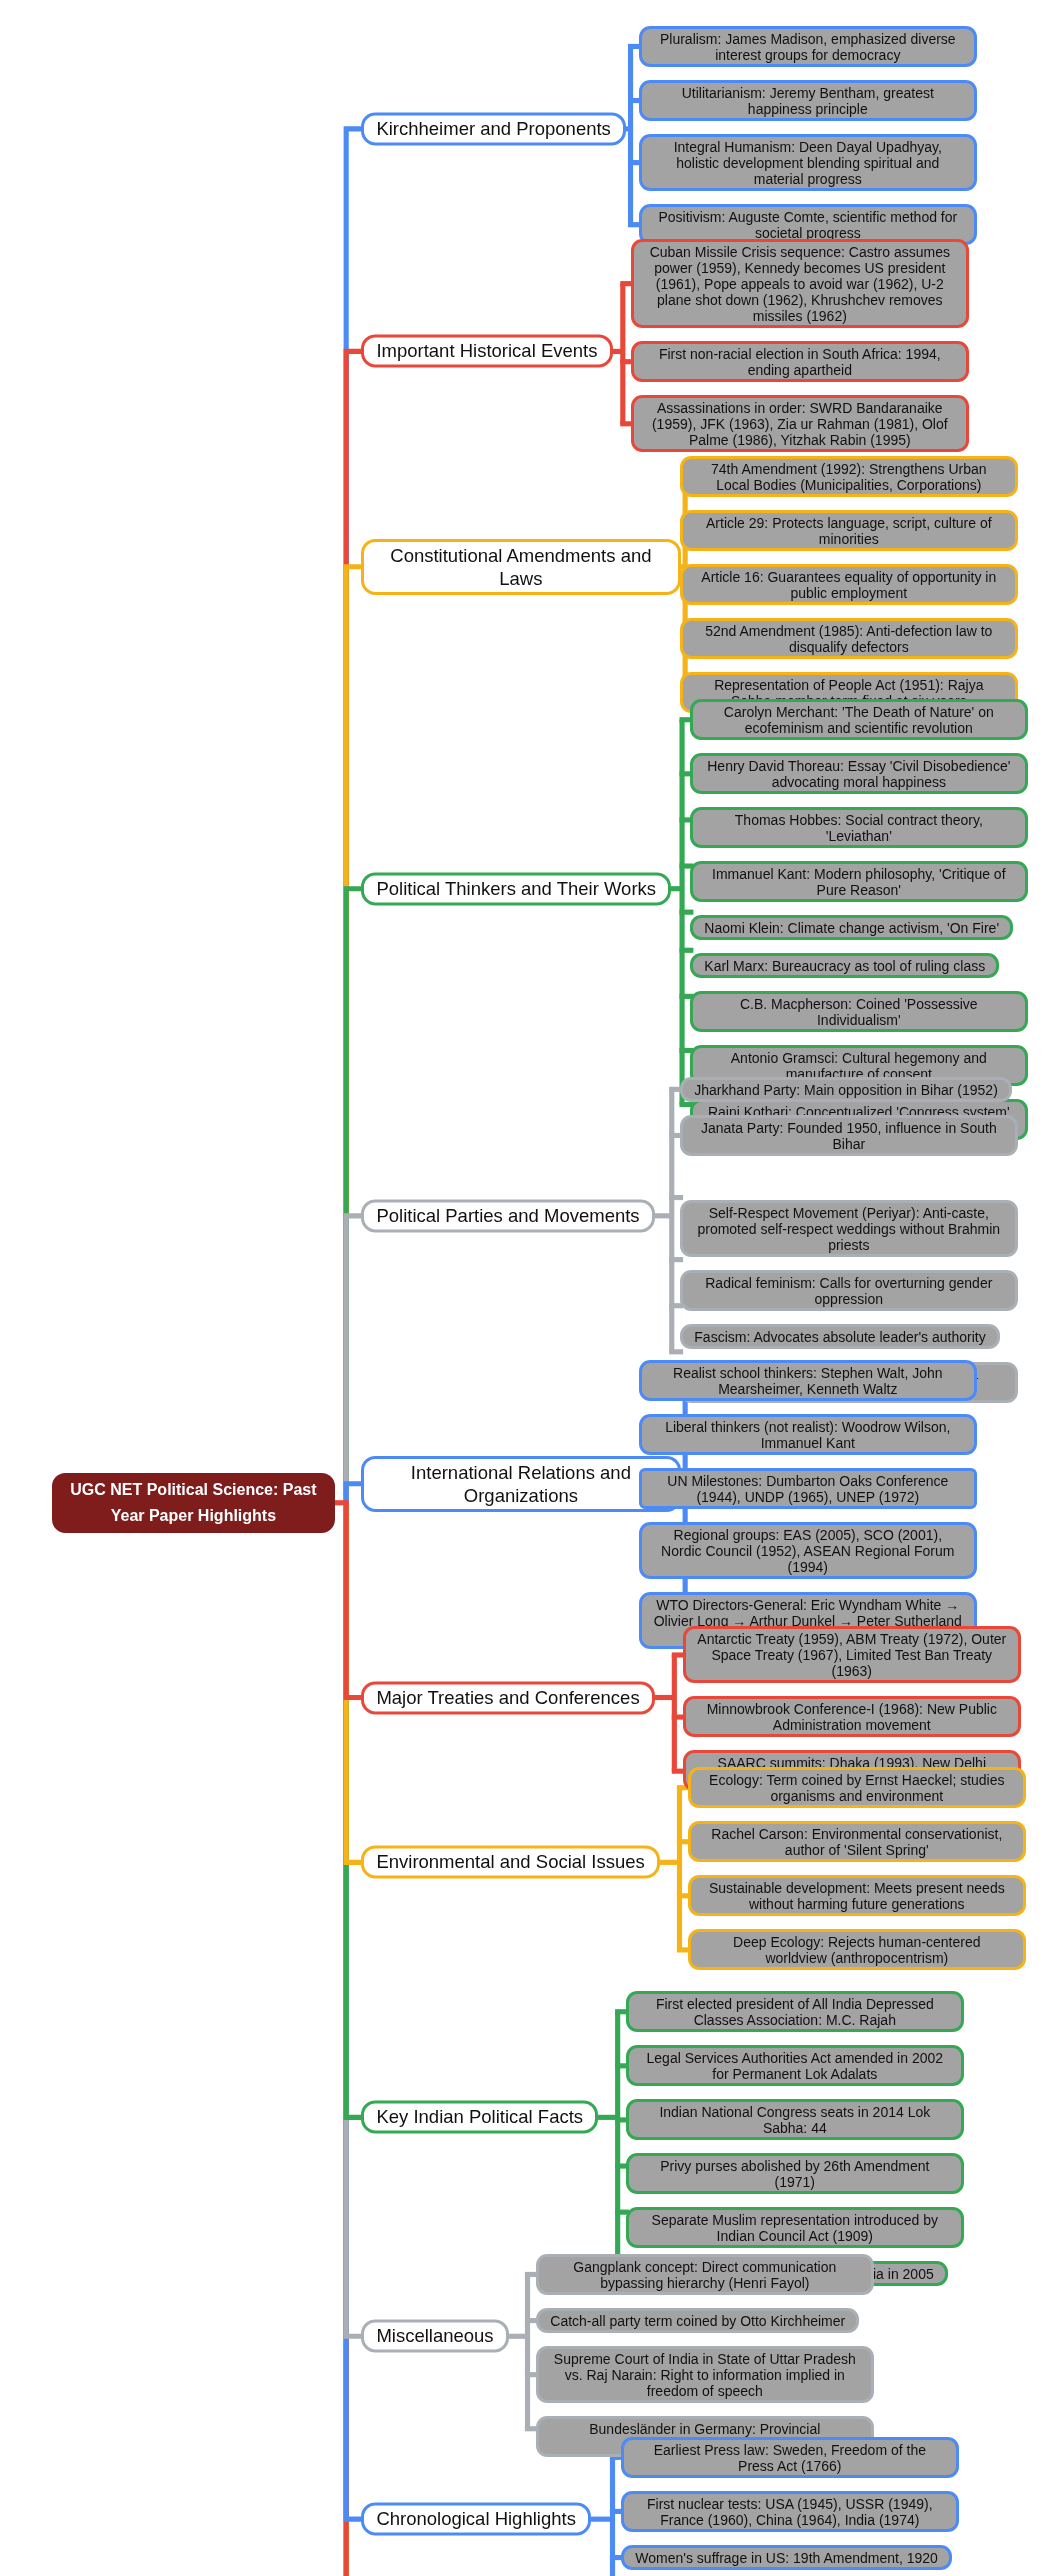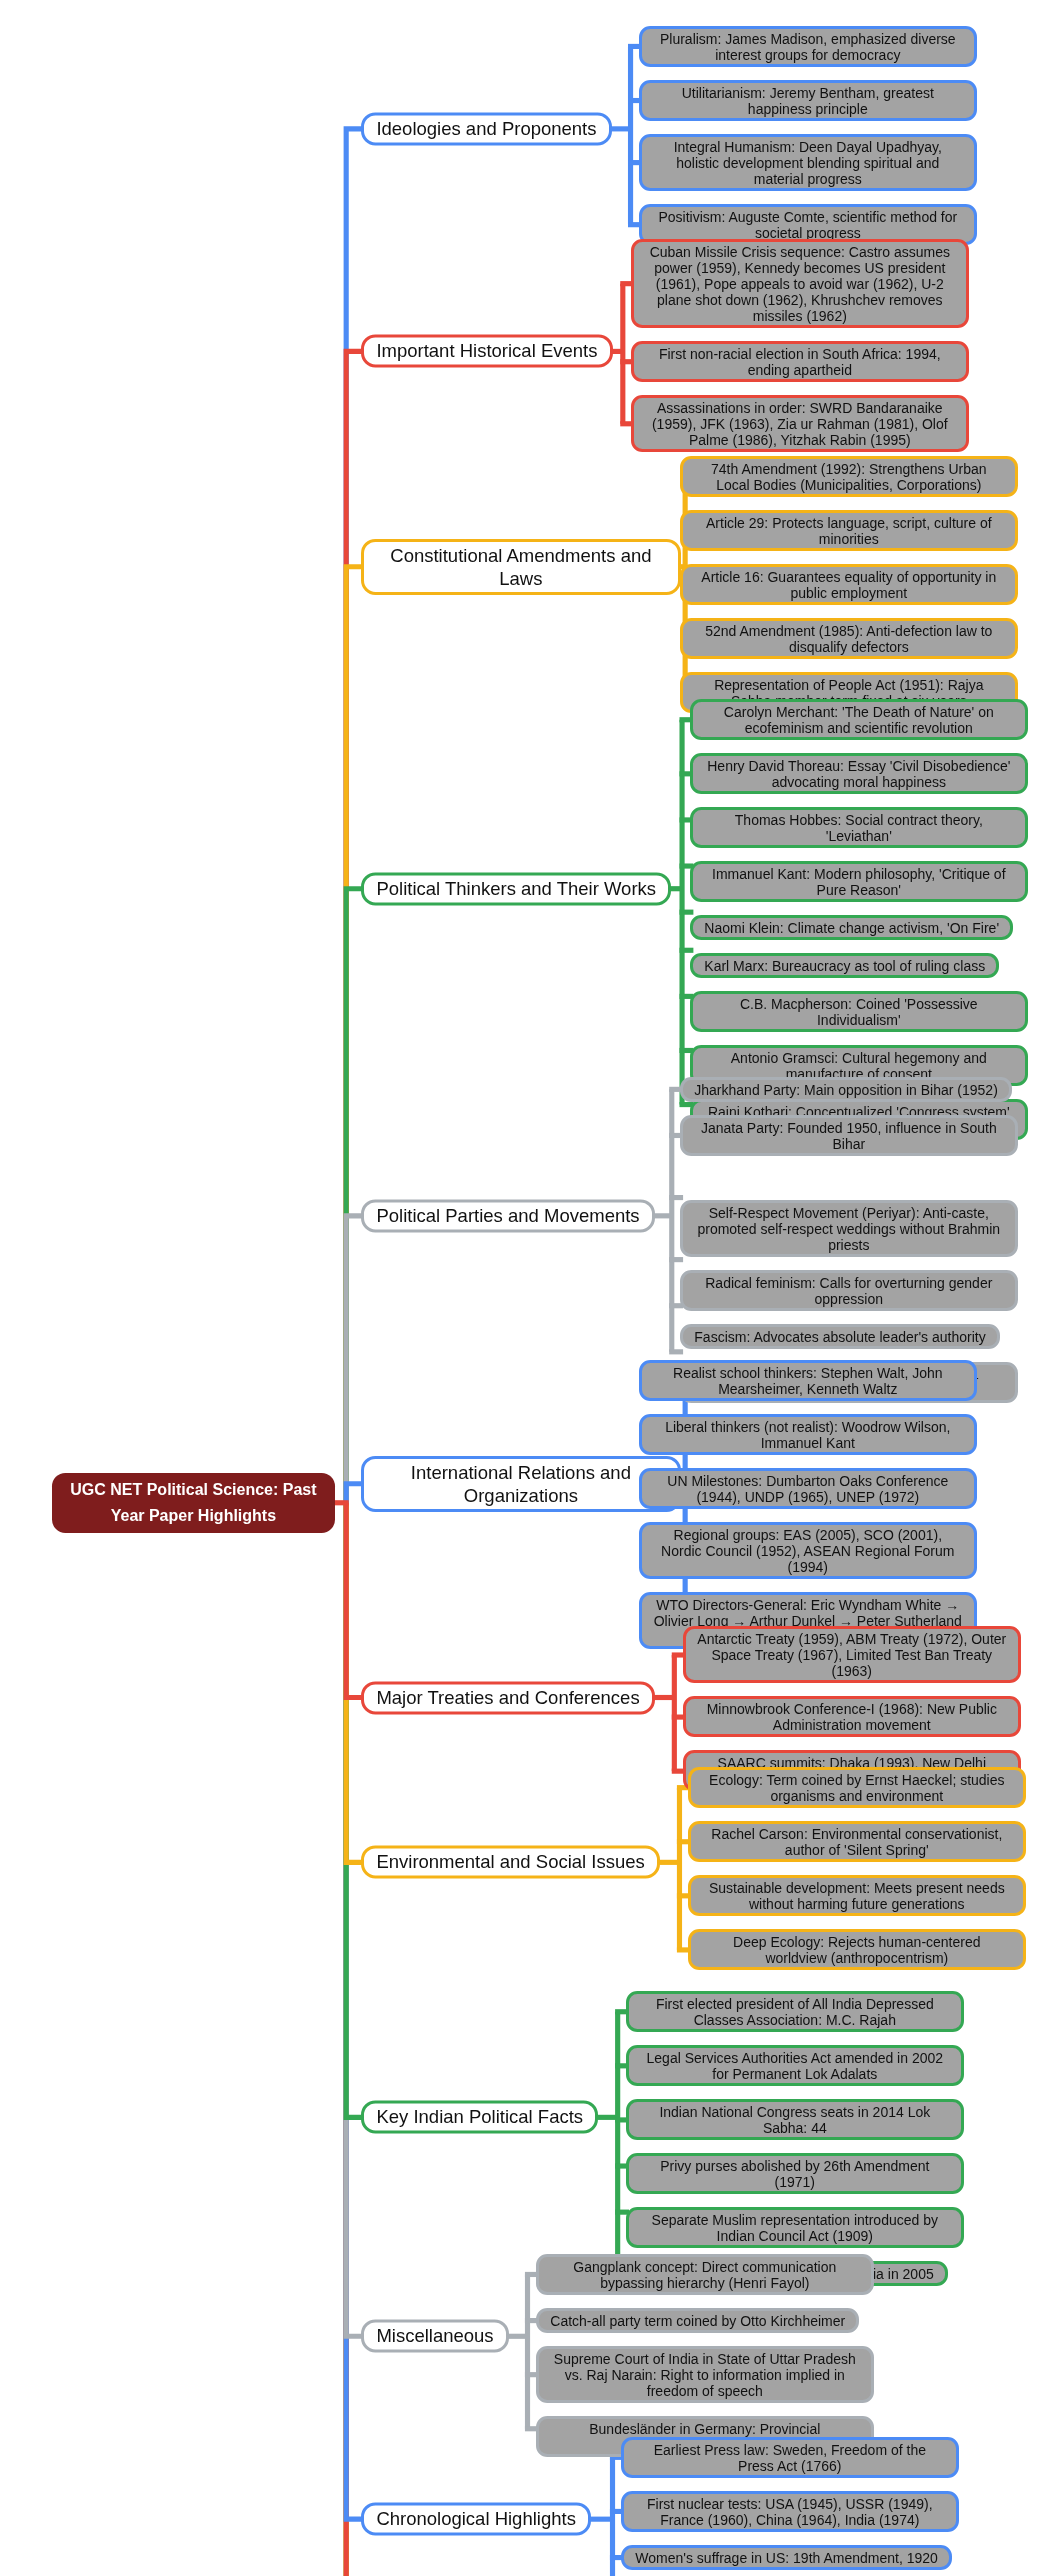--- a/index.html
+++ b/index.html
@@ -140,21 +140,21 @@
     <path d="M 1325 5574.5 H 1296" stroke="#34A853" stroke-width="10" fill="none"></path>
     <path d="M 1325 5664 H 1296" stroke="#34A853" stroke-width="10" fill="none"></path>
     <path d="M 1325 5769 H 1296" stroke="#34A853" stroke-width="10" fill="none"></path>
   </svg>
 
 <div class="node-layer">
   <div id="root-node">
     <span>UGC NET Political Science: Past Year Paper Highlights</span>
   </div>
   <div id="branches">
-      <div class="category" style="border-color: rgb(76, 139, 245); top: 129px;">Ideologies and Proponents</div>
+      <div class="category" style="border-color: rgb(76, 139, 245); top: 129px;">Kirchheimer and Proponents</div>
       <div class="leafstack" style="left: 639px; top: 26px;">
         <div class="leaf" style="border-color: rgb(76, 139, 245);">Pluralism: James Madison, emphasized diverse interest groups for democracy</div>
         <div class="leaf" style="border-color: rgb(76, 139, 245);">Utilitarianism: Jeremy Bentham, greatest happiness principle</div>
         <div class="leaf" style="border-color: rgb(76, 139, 245);">Integral Humanism: Deen Dayal Upadhyay, holistic development blending spiritual and material progress</div>
         <div class="leaf" style="border-color: rgb(76, 139, 245);">Positivism: Auguste Comte, scientific method for societal progress</div>
       </div>
       <div class="category" style="border-color: rgb(232, 71, 58); top: 351px;">Important Historical Events</div>
       <div class="leafstack" style="left: 631px; top: 239px;">
         <div class="leaf" style="border-color: rgb(232, 71, 58);">Cuban Missile Crisis sequence: Castro assumes power (1959), Kennedy becomes US president (1961), Pope appeals to avoid war (1962), U-2 plane shot down (1962), Khrushchev removes missiles (1962)</div>
         <div class="leaf" style="border-color: rgb(232, 71, 58);">First non-racial election in South Africa: 1994, ending apartheid</div>
@@ -186,21 +186,21 @@
         <div class="leaf" style="border-color: rgb(169, 175, 181);">Janata Party: Founded 1950, influence in South Bihar</div>
         <div class="leaf" style="border-color: rgb(169, 175, 181); margin-top: 31px;">Self-Respect Movement (Periyar): Anti-caste, promoted self-respect weddings without Brahmin priests</div>
         <div class="leaf" style="border-color: rgb(169, 175, 181);">Radical feminism: Calls for overturning gender oppression</div>
         <div class="leaf" style="border-color: rgb(169, 175, 181);">Fascism: Advocates absolute leader's authority</div>
         <div class="leaf" style="border-color: rgb(169, 175, 181); font-family: Liberation Mono, monospace;">Conservatism: Tradition, social duty, and change to conserve</div>
       </div>
       <div class="category cat-narrow" style="border-color: rgb(76, 139, 245); top: 1484px;">International Relations and Organizations</div>
       <div class="leafstack" style="left: 639px; top: 1360px;">
         <div class="leaf" style="border-color: rgb(76, 139, 245);">Realist school thinkers: Stephen Walt, John Mearsheimer, Kenneth Waltz</div>
         <div class="leaf" style="border-color: rgb(76, 139, 245);">Liberal thinkers (not realist): Woodrow Wilson, Immanuel Kant</div>
-        <div class="leaf" style="border-color: rgb(76, 139, 245);">UN Milestones: Dumbarton Oaks Conference (1944), UNDP (1965), UNEP (1972)</div>
+        <div class="leaf" style="border-color: rgb(76, 139, 245); border-radius: 6px;">UN Milestones: Dumbarton Oaks Conference (1944), UNDP (1965), UNEP (1972)</div>
         <div class="leaf" style="border-color: rgb(76, 139, 245);">Regional groups: EAS (2005), SCO (2001), Nordic Council (1952), ASEAN Regional Forum (1994)</div>
         <div class="leaf" style="border-color: rgb(76, 139, 245);">WTO Directors-General: Eric Wyndham White → Olivier Long → Arthur Dunkel → Peter Sutherland → Ngozi Okonjo-Iweala</div>
       </div>
       <div class="category" style="border-color: rgb(232, 71, 58); top: 1698px;">Major Treaties and Conferences</div>
       <div class="leafstack" style="left: 683px; top: 1626px;">
         <div class="leaf" style="border-color: rgb(232, 71, 58);">Antarctic Treaty (1959), ABM Treaty (1972), Outer Space Treaty (1967), Limited Test Ban Treaty (1963)</div>
         <div class="leaf" style="border-color: rgb(232, 71, 58);">Minnowbrook Conference-I (1968): New Public Administration movement</div>
         <div class="leaf" style="border-color: rgb(232, 71, 58);">SAARC summits: Dhaka (1993), New Delhi (1995), Colombo (1998), Islamabad (2004)</div>
       </div>
       <div class="category" style="border-color: rgb(245, 179, 23); top: 1862px;">Environmental and Social Issues</div>

